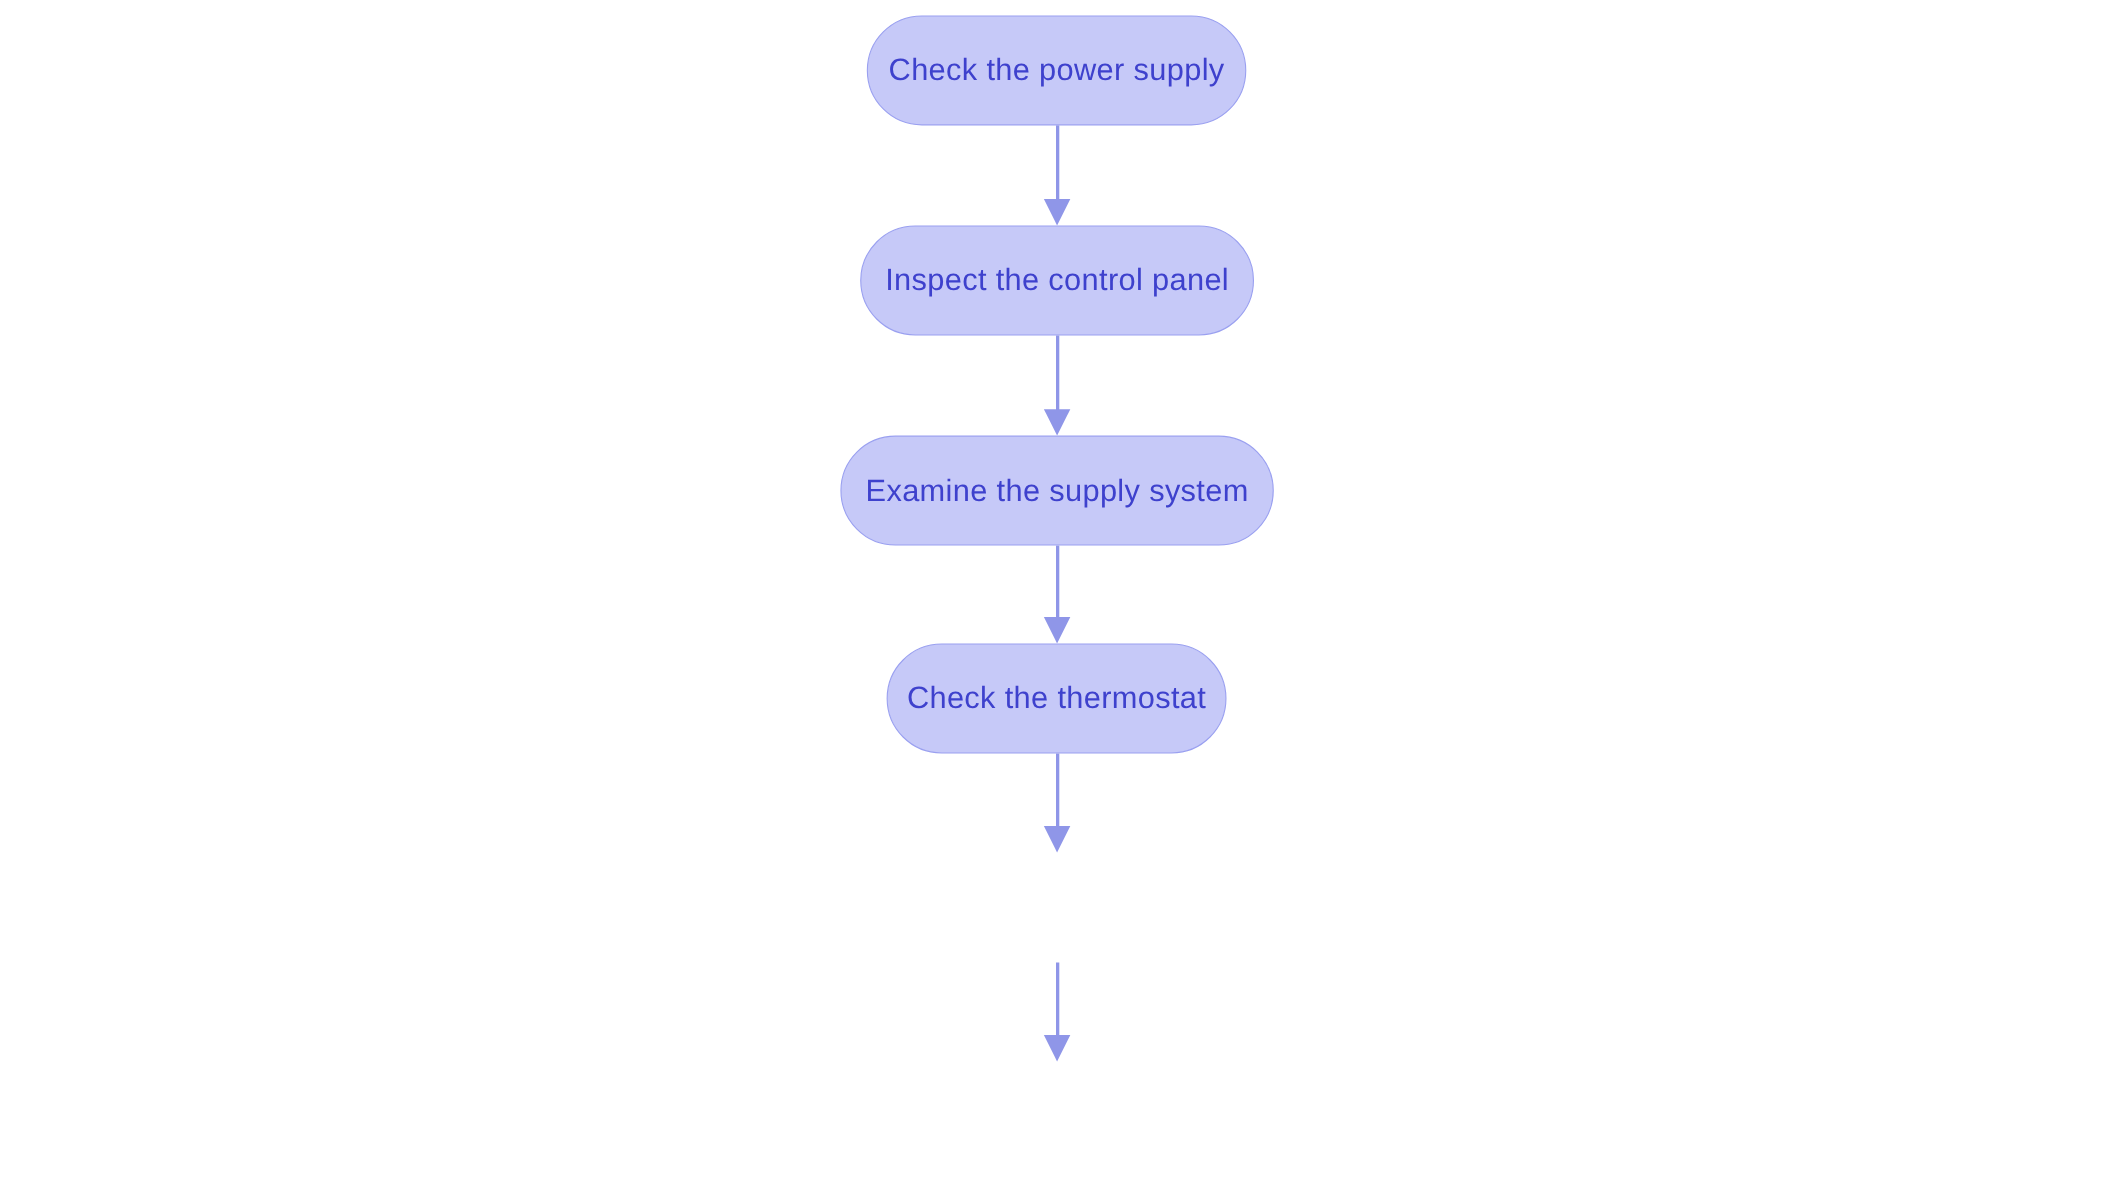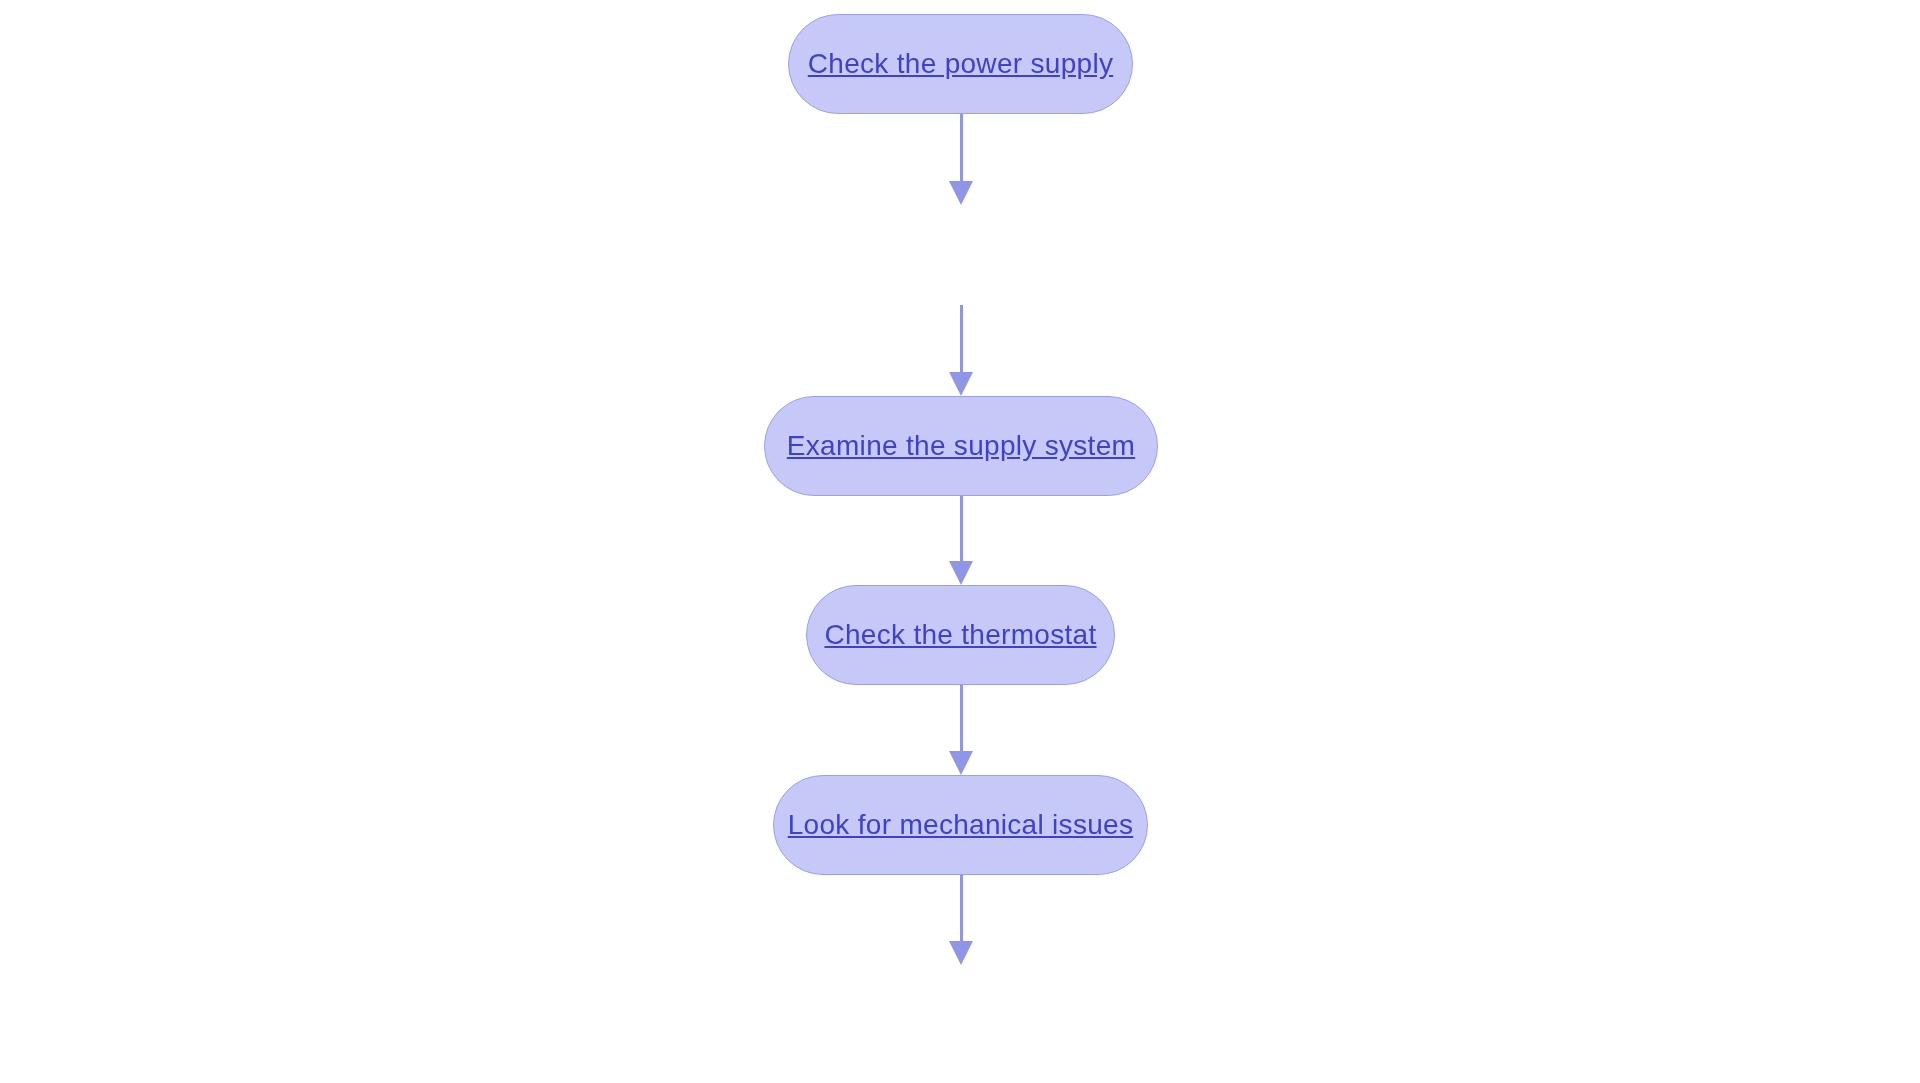--- a/index.html
+++ b/index.html
@@ -22,21 +22,20 @@
     background: var(--node-fill, #c6c9f8);
     border: 1.5px solid var(--node-border, #9aa0f0);
     border-radius: 50px;
     display: flex;
     align-items: center;
     justify-content: center;
     color: var(--node-text, #3e41cd);
     font-size: 28px;
     letter-spacing: 0.3px;
     white-space: nowrap;
-    text-decoration: underline;
   }
   .n1 { left: 788px; top: 14px;  width: 345px; }
   .n2 { left: 782px; top: 205px; width: 358px; }
   .n3 { left: 764px; top: 396px; width: 394px; }
   .n4 { left: 806px; top: 585px; width: 309px; }
   .n5 { left: 773px; top: 775px; width: 375px; }
   .n6 { left: 754px; top: 965px; width: 413px; }
 
   .arrow {
     position: absolute;
@@ -77,20 +76,23 @@
 
   <div class="node n1">
     <span>Check the power supply</span>
   </div>
 
   <div class="arrow a1">
     <div class="arrow-line"></div>
     <div class="arrow-head"></div>
   </div>
 
+  <div class="node n2">
+    <span>Inspect the control panel</span>
+  </div>
 
   <div class="arrow a2">
     <div class="arrow-line"></div>
     <div class="arrow-head"></div>
   </div>
 
   <div class="node n3">
     <span>Examine the supply system</span>
   </div>
 
@@ -101,23 +103,20 @@
 
   <div class="node n4">
     <span>Check the thermostat</span>
   </div>
 
   <div class="arrow a4">
     <div class="arrow-line"></div>
     <div class="arrow-head"></div>
   </div>
 
-  <div class="node n5">
-    <span>Look for mechanical issues</span>
-  </div>
 
   <div class="arrow a5">
     <div class="arrow-line"></div>
     <div class="arrow-head"></div>
   </div>
 
 
 </div>
 
 </body></html>

